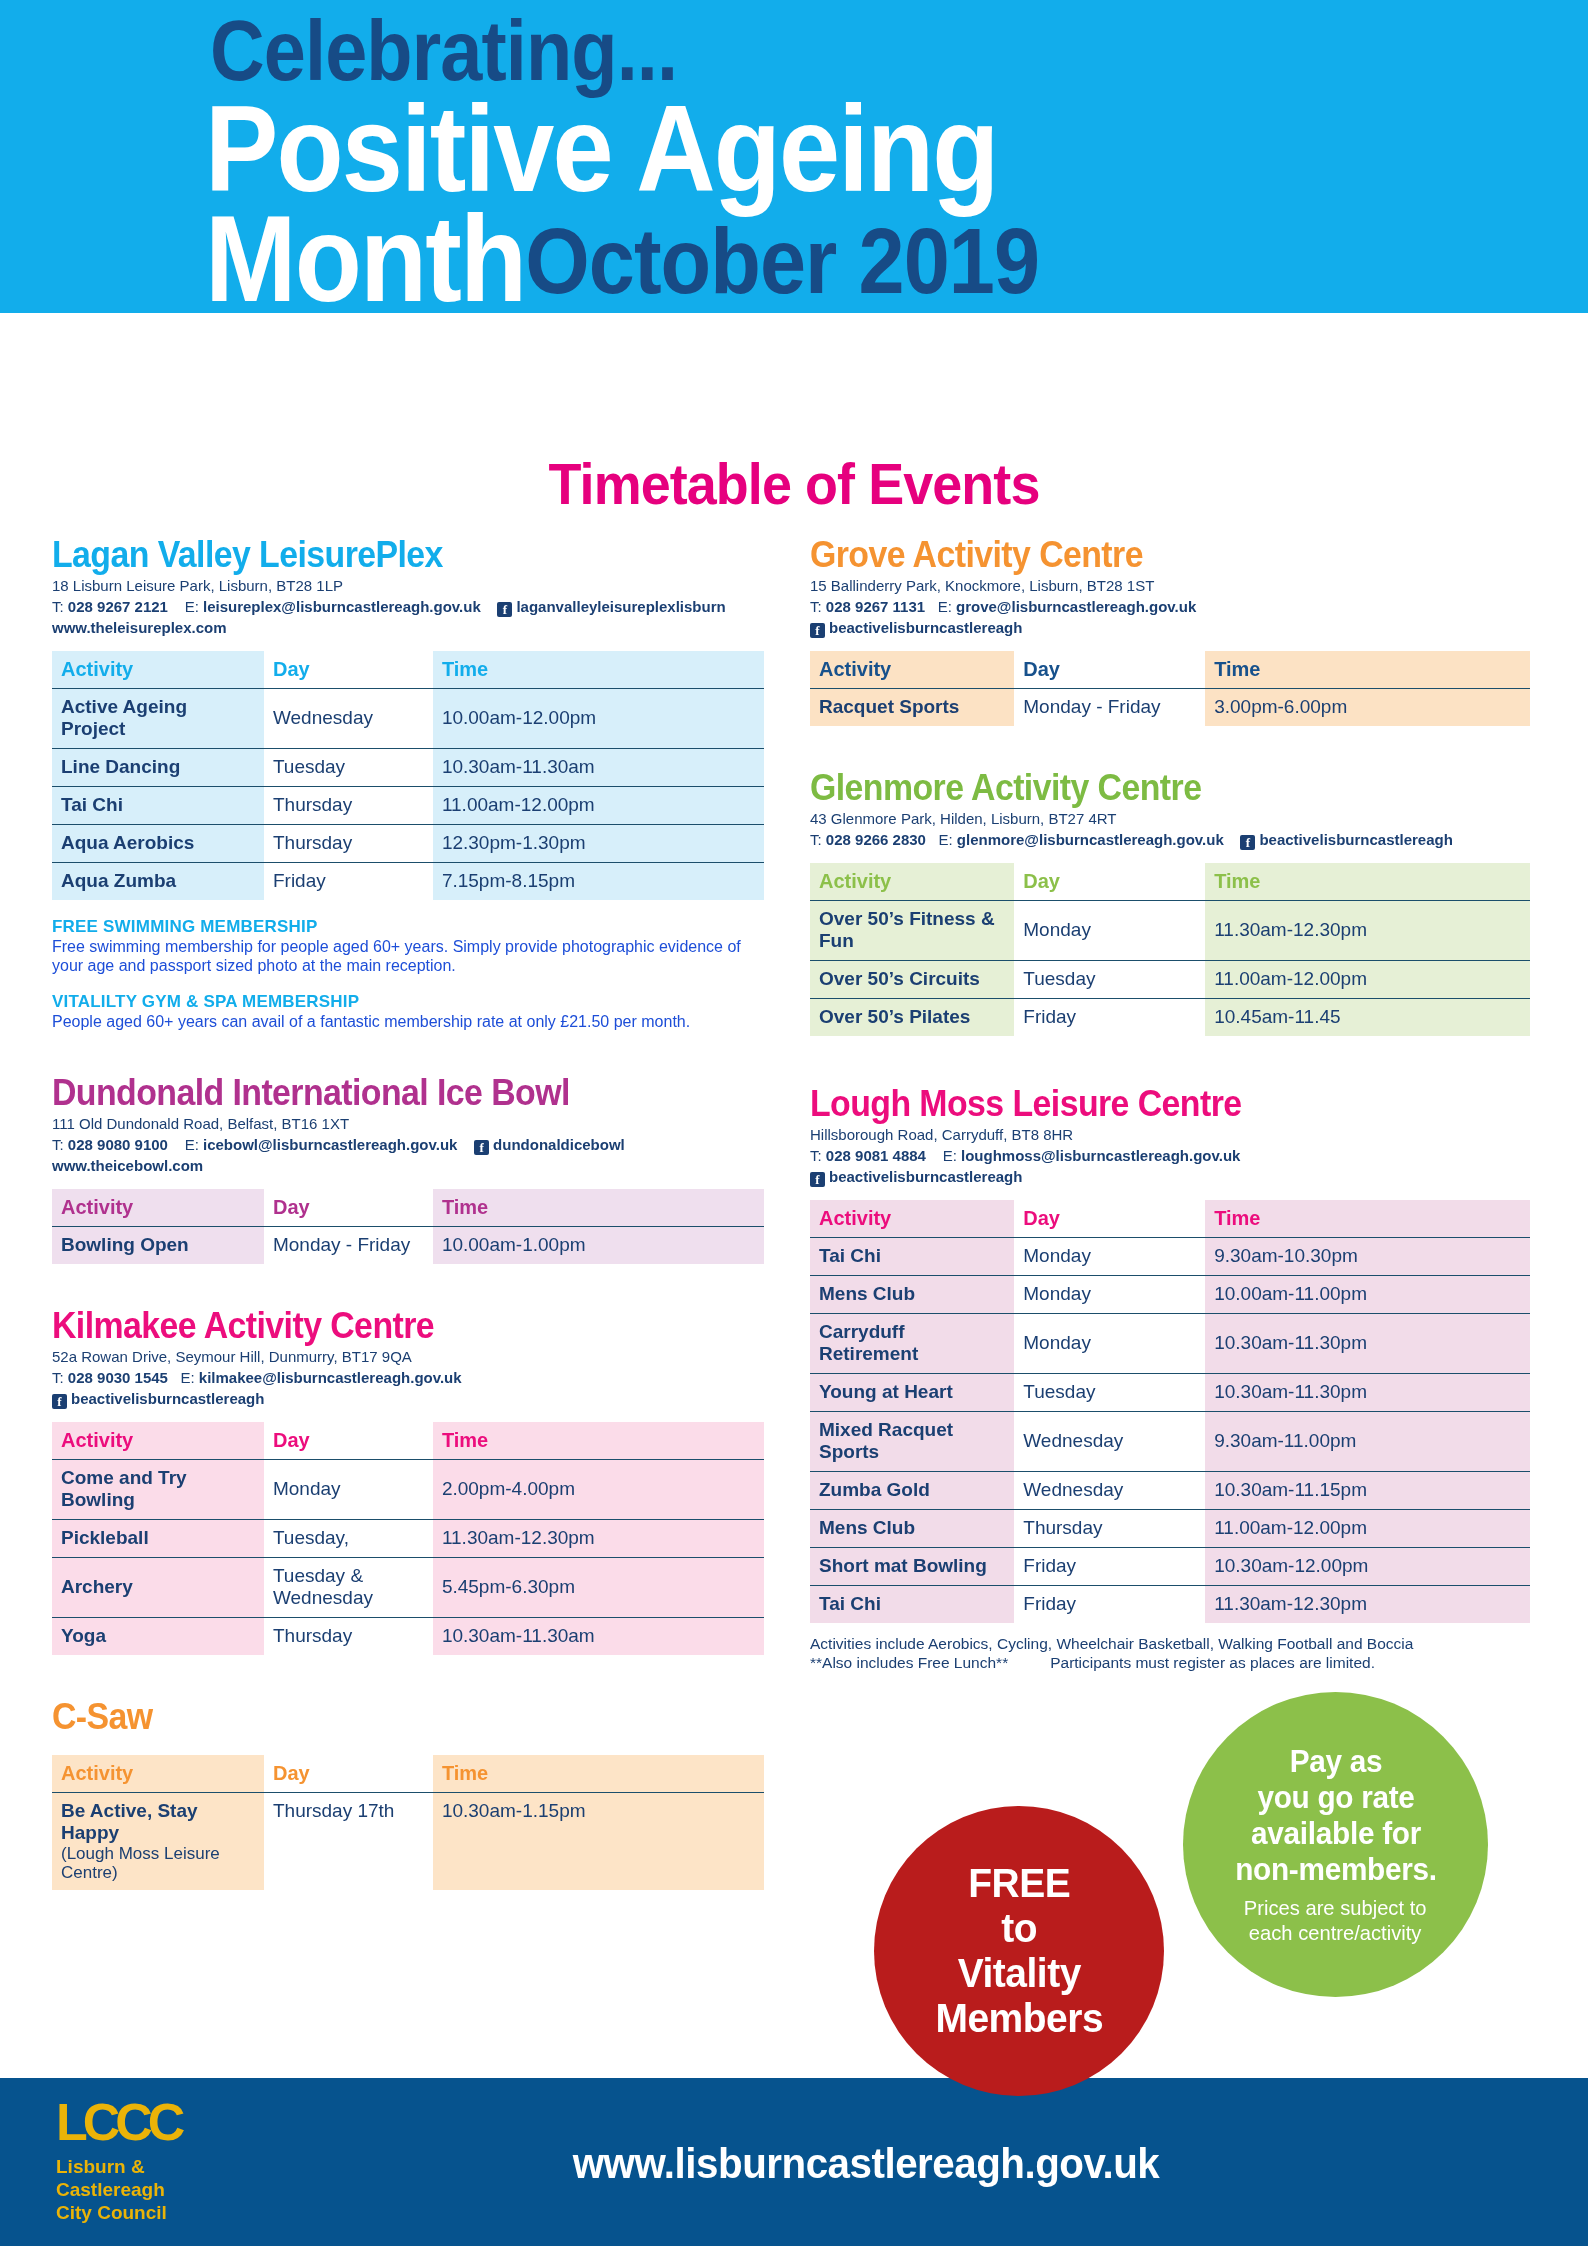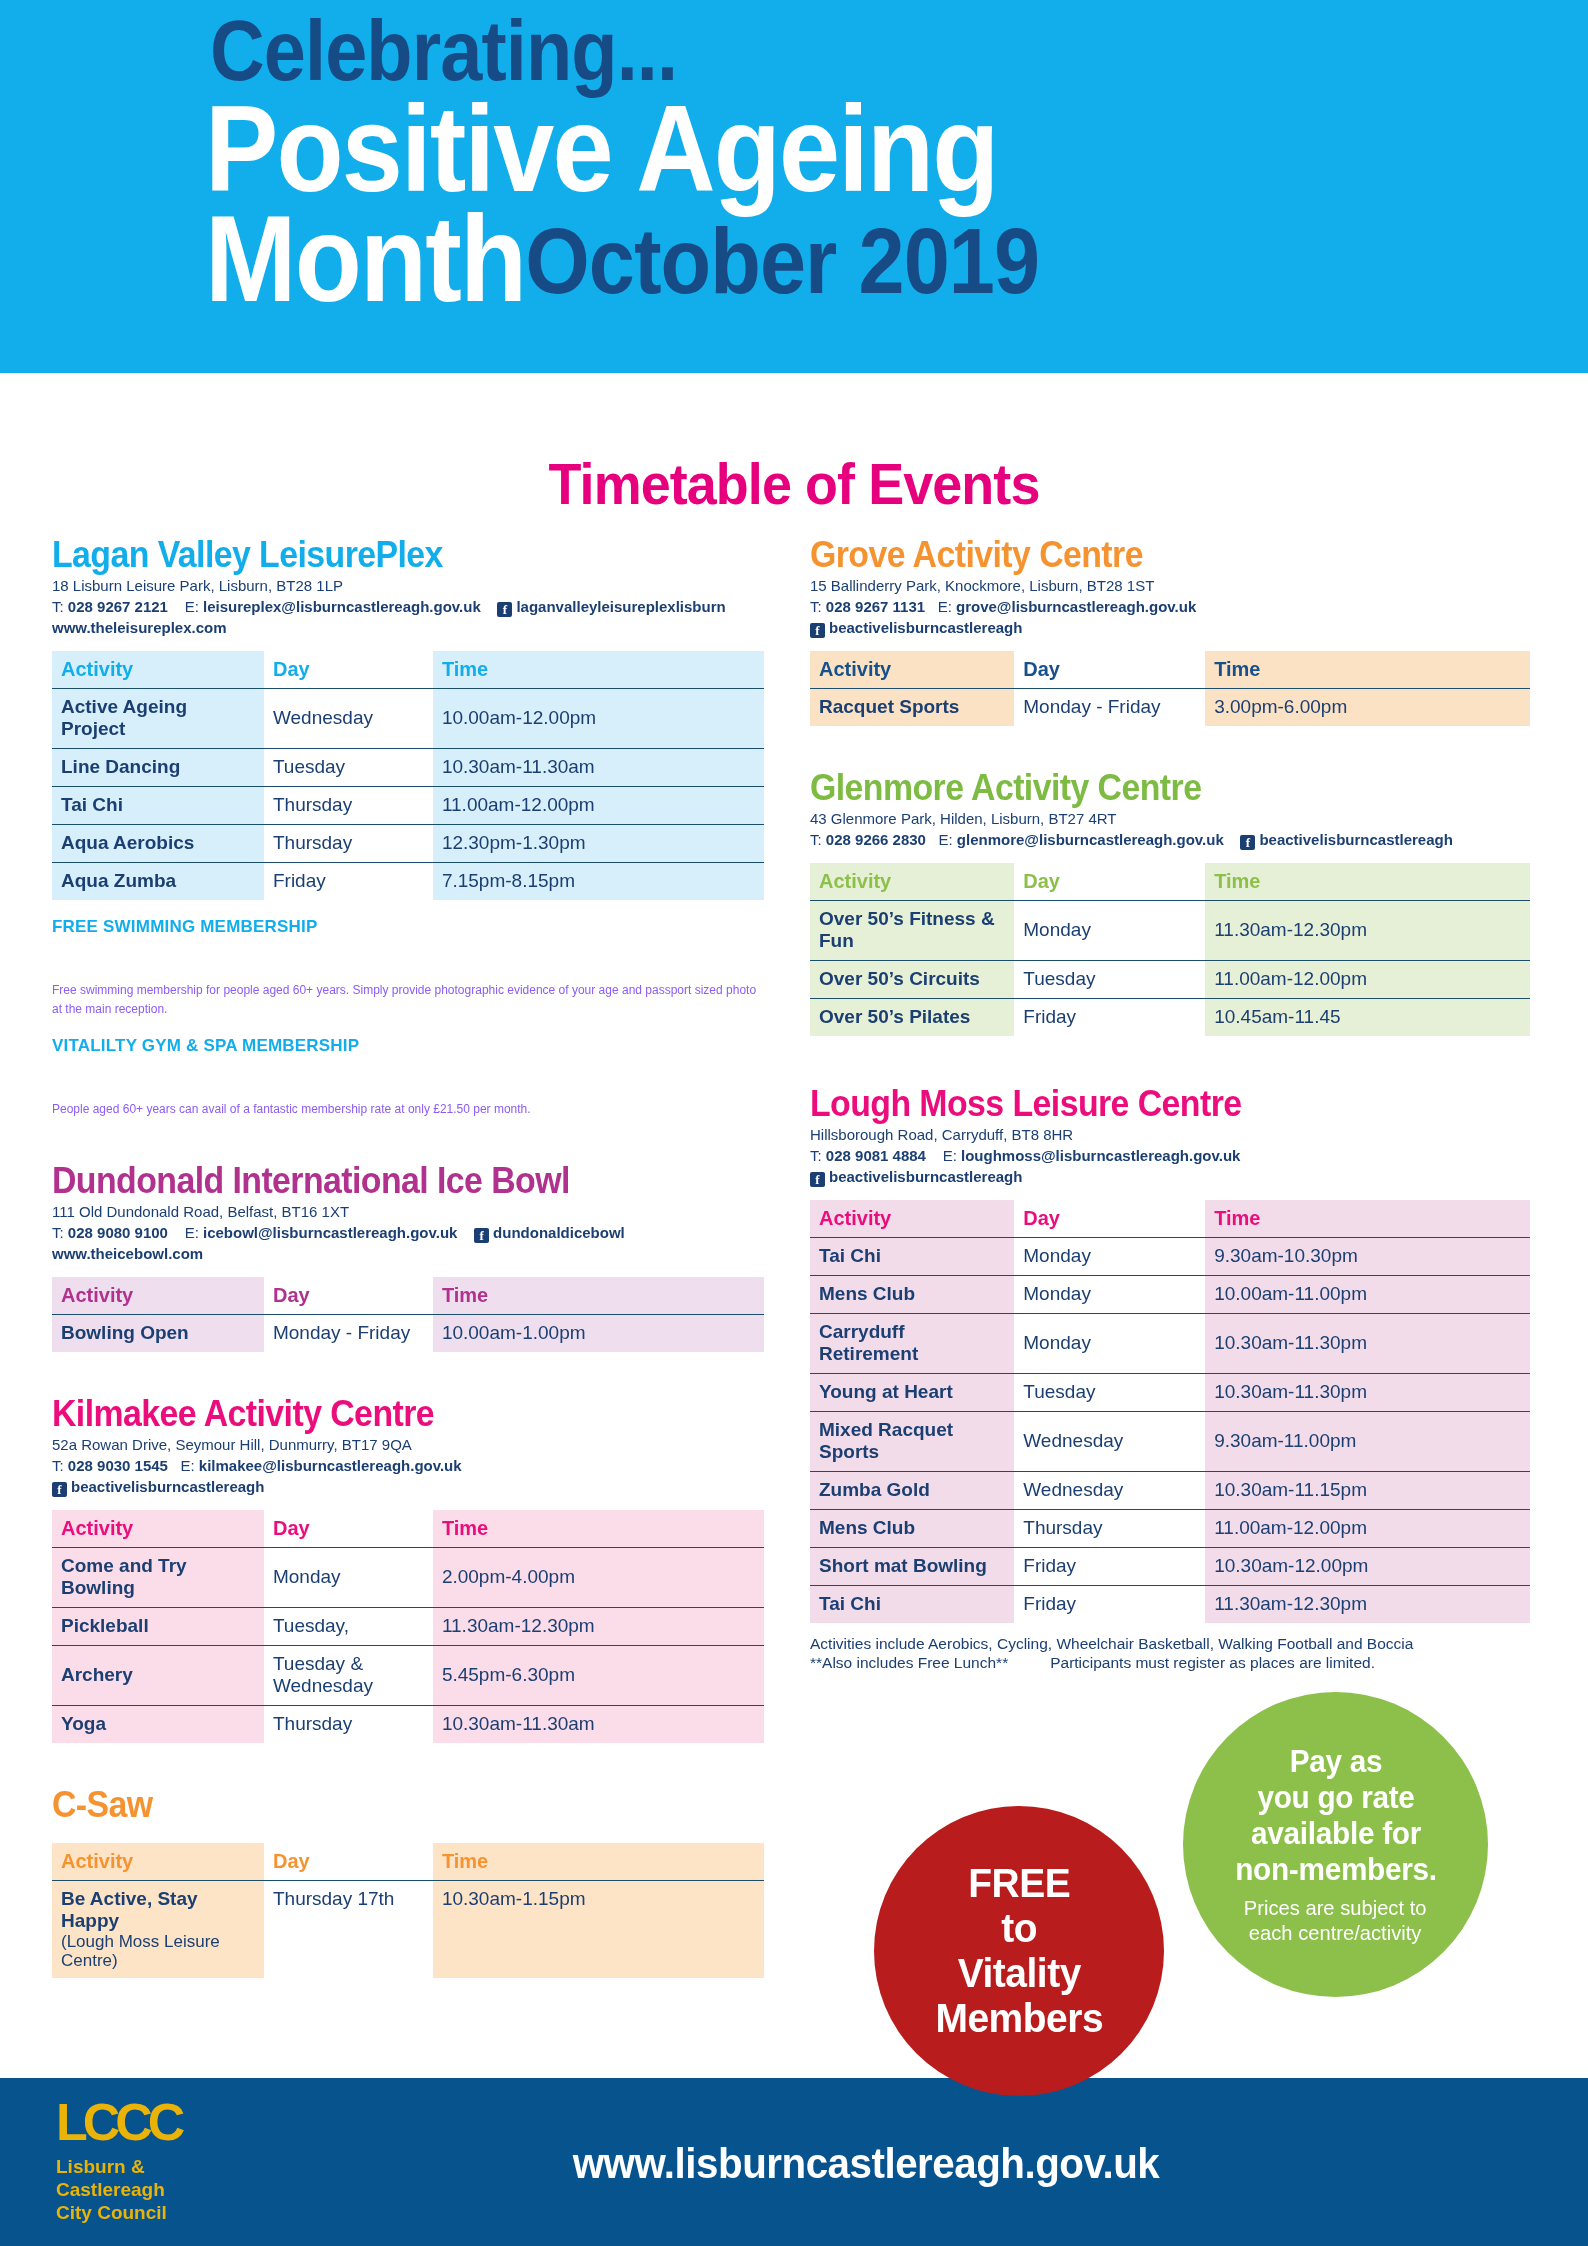--- a/index.html
+++ b/index.html
@@ -8,21 +8,21 @@
     background:#ffffff;
     font-family:"Liberation Sans", sans-serif;
     color:#1b3f72;
     overflow:hidden;
     position:relative;
   }
   .page{position:relative;width:1588px;height:2246px;}
 
   
   .banner{
-    position:absolute;left:0;top:0;width:1588px;height:373px;
+    position:absolute;left:0;top:0;width:1588px;height:313px;
     background:#12ADEB;
   }
   .banner-inner{position:absolute;left:205px;top:0;width:1230px;height:313px;}
   .hd-celebrating{
     position:absolute;left:5px;top:7px;
     font-size:86px;line-height:86px;font-weight:700;
     color:#174B86;letter-spacing:-1px;
     font-family:"Liberation Sans", sans-serif;
     transform:scaleX(0.88);transform-origin:left top;
   }
@@ -136,21 +136,21 @@
   
   .t-green .venue-title{color:#7DBB43;}
   .t-green th{color:#8CC04A;}
   .t-green .tint{background:#E6F0D6;}
 
   
   .note-head{
     font-size:17px;font-weight:700;color:#12ADEB;margin-top:17px;line-height:20px;
     letter-spacing:0.2px;
   }
-  .note-body{font-size:12px;line-height:19px;color:#8b5cf6;margin-top:44px;}
+  .note-body{font-size:16px;line-height:19px;color:#1d4ed8;}
   .lm-note{font-size:15.5px;line-height:19px;color:#1b3f72;margin-top:11px;}
   .lm-note .b{font-weight:400;}
   .lm-note .sp{display:inline-block;width:42px;}
 
   
   .circle{
     position:absolute;border-radius:50%;display:flex;align-items:center;
     justify-content:center;text-align:center;color:#fff;
   }
   .circle-pink{

